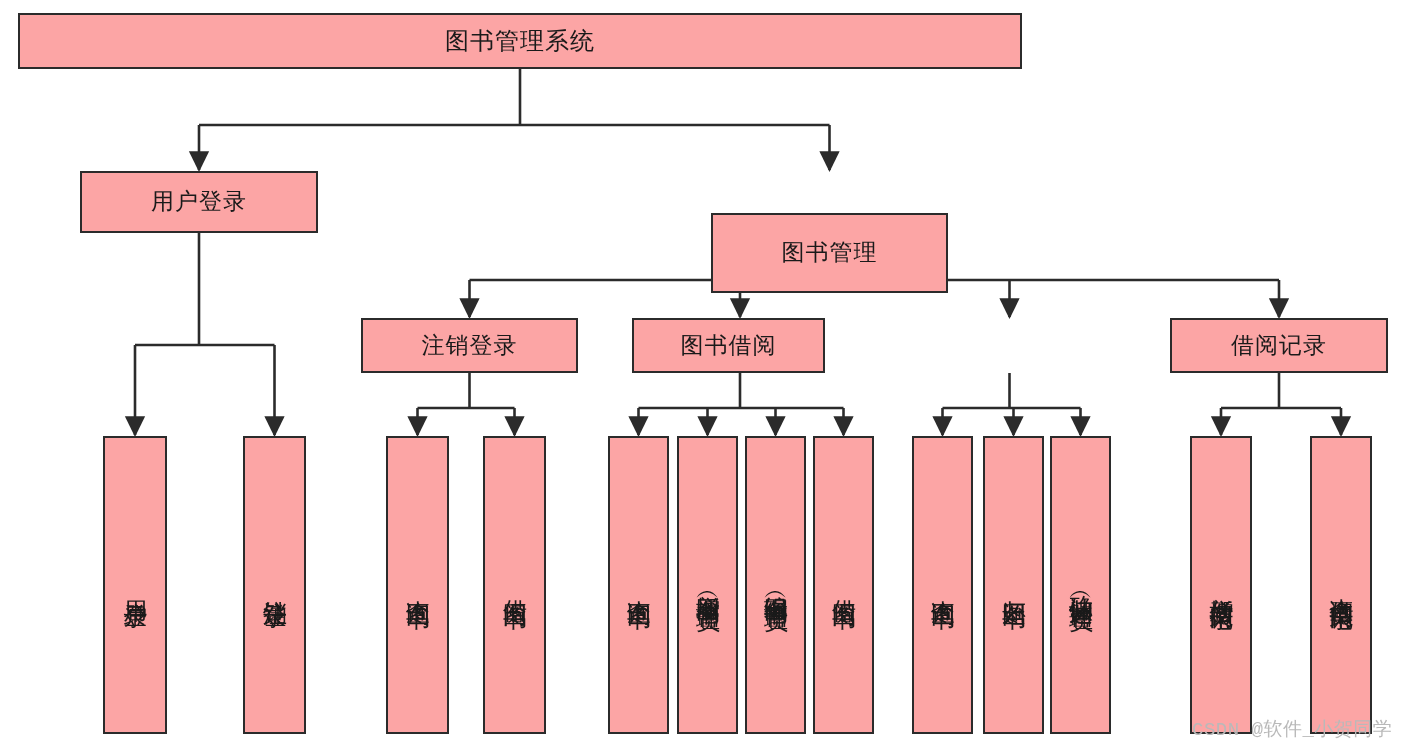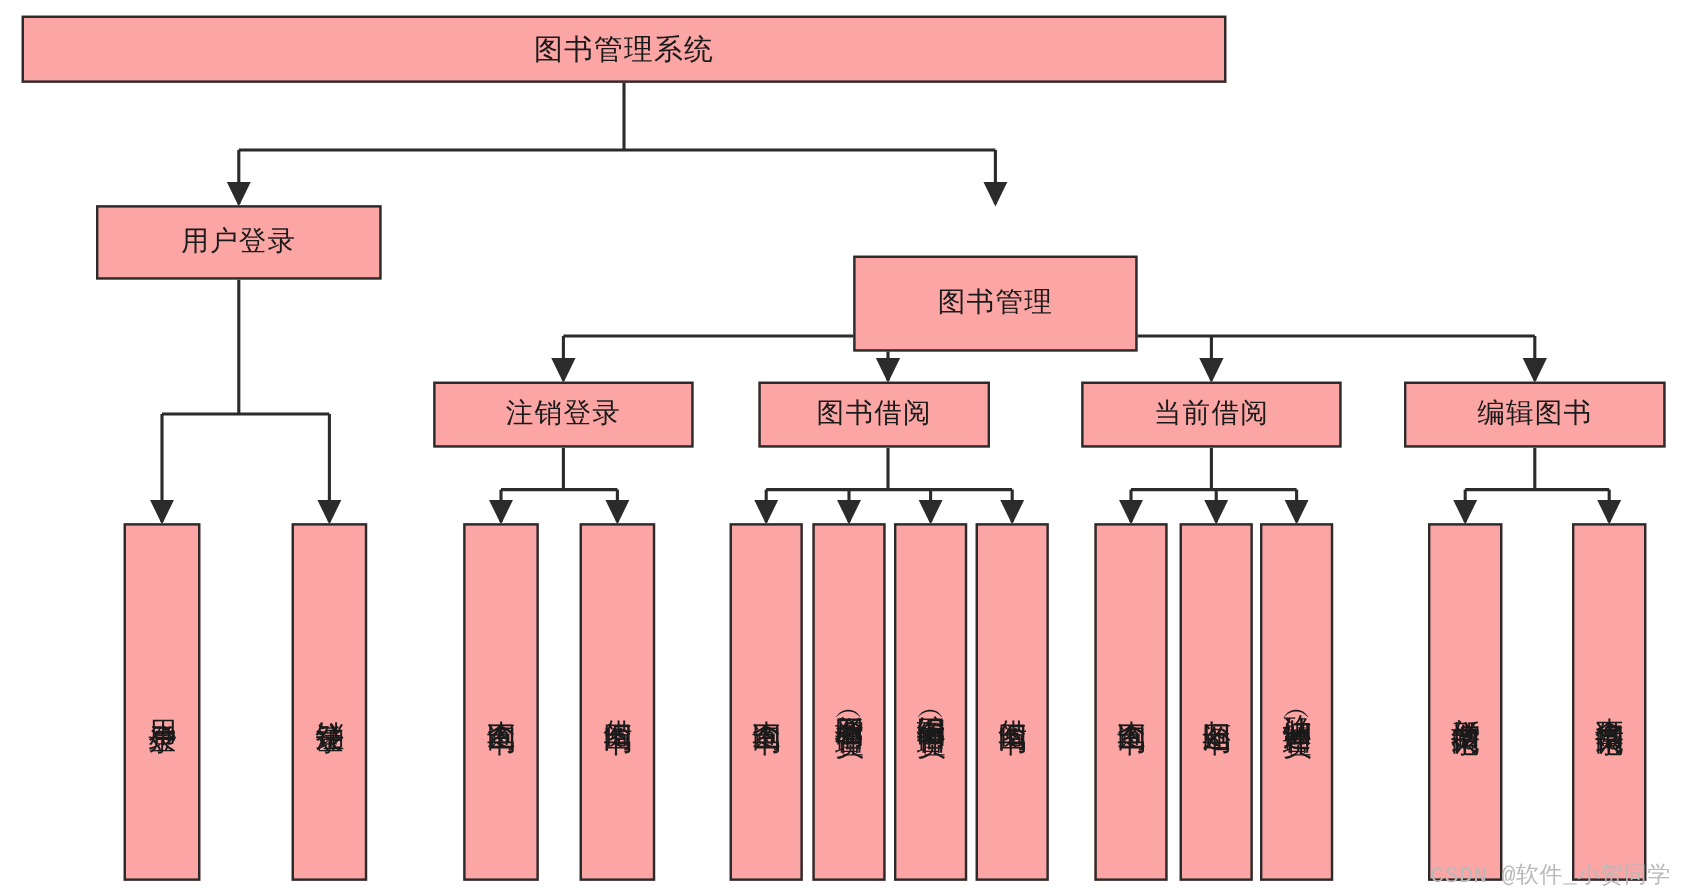--- a/index.html
+++ b/index.html
@@ -114,22 +114,21 @@
       </g>
   </svg>
 
   <div class="node root h" style="left: 18px; top: 13px; width: 1004px; height: 56px;">图书管理系统</div>
 
   <div class="node h" style="left: 80px; top: 171px; width: 238px; height: 62px;">用户登录</div>
   <div class="node h" style="left: 711px; top: 171px; width: 237px; height: 80px; margin-top: 42px;">图书管理</div>
 
   <div class="node h" style="left: 361px; top: 318px; width: 217px; height: 55px;">注销登录</div>
   <div class="node h" style="left: 632px; top: 318px; width: 193px; height: 55px;">图书借阅</div>
-  <div class="node h" style="left: 901px; top: 318px; width: 217px; height: 55px;">当前借阅</div>
-  <div class="node h" style="left: 1170px; top: 318px; width: 218px; height: 55px;">编辑图书</div>
+  <div class="node h" style="left: 1170px; top: 318px; width: 218px; height: 55px;">借阅记录</div>
 
   <div class="node v" style="left: 103px; top: 436px; width: 64px; height: 298px;">
     <span class="vtext">用户登录</span>
   </div>
   <div class="node v" style="left: 243px; top: 436px; width: 63px; height: 298px;">
     <span class="vtext">注销登录</span>
   </div>
   <div class="node v" style="left: 386px; top: 436px; width: 63px; height: 298px;">
     <span class="vtext">查询图书</span>
   </div>

